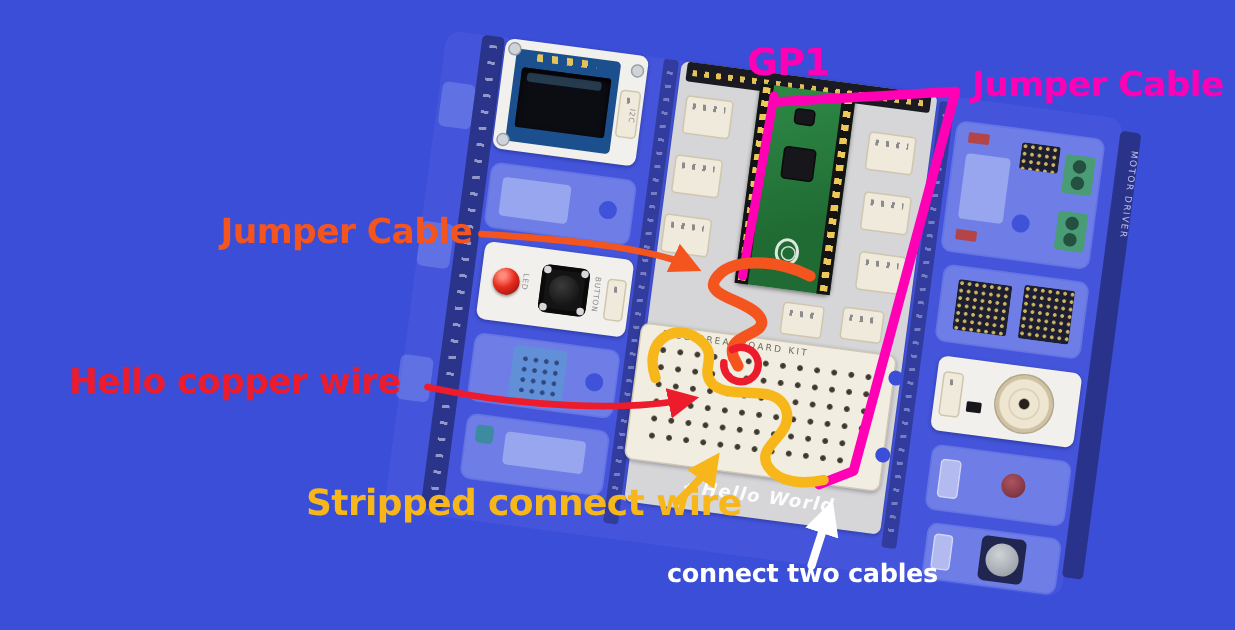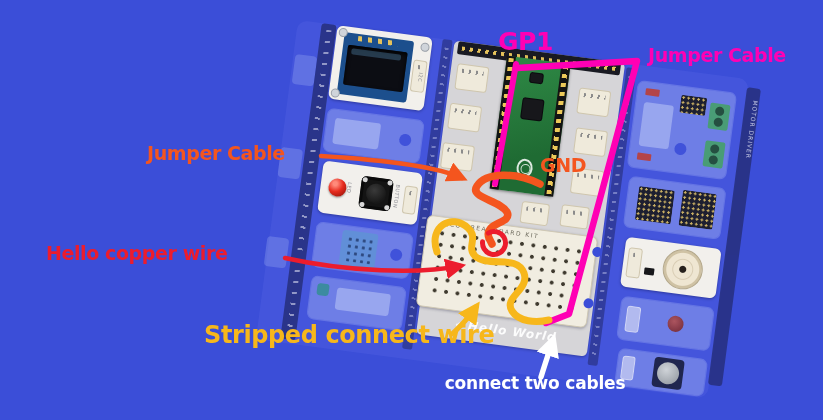--- a/index.html
+++ b/index.html
@@ -108,21 +108,21 @@
   
   .overlay{position:absolute;left:0;top:0;width:823px;height:420px;pointer-events:none;}
   .st-magenta{stroke:var(--magenta);}
   .st-orange{stroke:var(--orange);}
   .st-red{stroke:var(--red);}
   .st-yellow{stroke:var(--yellow);}
   .st-white{stroke:var(--white);}
   .fl-orange{fill:var(--orange);} .fl-red{fill:var(--red);}
   .fl-yellow{fill:var(--yellow);} .fl-white{fill:var(--white);}
 
-  .label{position:absolute;font-weight:bold;font-size:19px;letter-spacing:-.4px;white-space:nowrap;}
+  .label{position:absolute;font-weight:bold;font-size:23px;letter-spacing:-.4px;white-space:nowrap;}
   .lab-magenta{color:var(--magenta);}
   .lab-orange{color:var(--orange);}
   .lab-red{color:var(--red);}
   .lab-yellow{color:var(--yellow);}
   .lab-white{color:var(--white);}
   .note{font-size:17px;font-weight:bold;text-align:center;line-height:1.22;letter-spacing:-.2px;white-space:normal;}
 </style>
 </head>
 <body>
 
@@ -323,20 +323,19 @@
 
     <path class="st-yellow" d="M 437,252 C 428,226 452,213 468,228 C 479,238 466,247 475,256 C 488,268 517,254 524,273 C 530,290 503,297 512,311 C 519,322 536,323 549,320" fill="none" stroke-width="7" stroke-linecap="round"></path>
     <path class="st-yellow" d="M 452,334 C 461,326 469,317 476,307" fill="none" stroke-width="5" stroke-linecap="round" marker-end="url(#ah-yellow)"></path>
 
     <path class="st-white" d="M 541,377 C 545,364 549,352 553,340" fill="none" stroke-width="5.5" stroke-linecap="round" marker-end="url(#ah-white)"></path>
   </svg>
 
   <div class="label lab-magenta" style="left:498px;top:27px;font-size:25px;">GP1</div>
   <div class="label lab-magenta" style="left:648px;top:44px;">Jumper Cable</div>
   <div class="label lab-orange" style="left:147px;top:142px;">Jumper Cable</div>
-  <div class="label lab-orange" style="left:540px;top:154px;">GND</div>
   <div class="label lab-red" style="left:46px;top:242px;">Hello copper wire</div>
   <div class="label lab-yellow" style="left:204px;top:321px;font-size:24px;">Stripped connect wire</div>
   <div class="label lab-white note" style="left:425px;top:373px;width:220px;">
     <div>connect two cables</div>
   </div>
 
 </div>
 
 </body></html>

